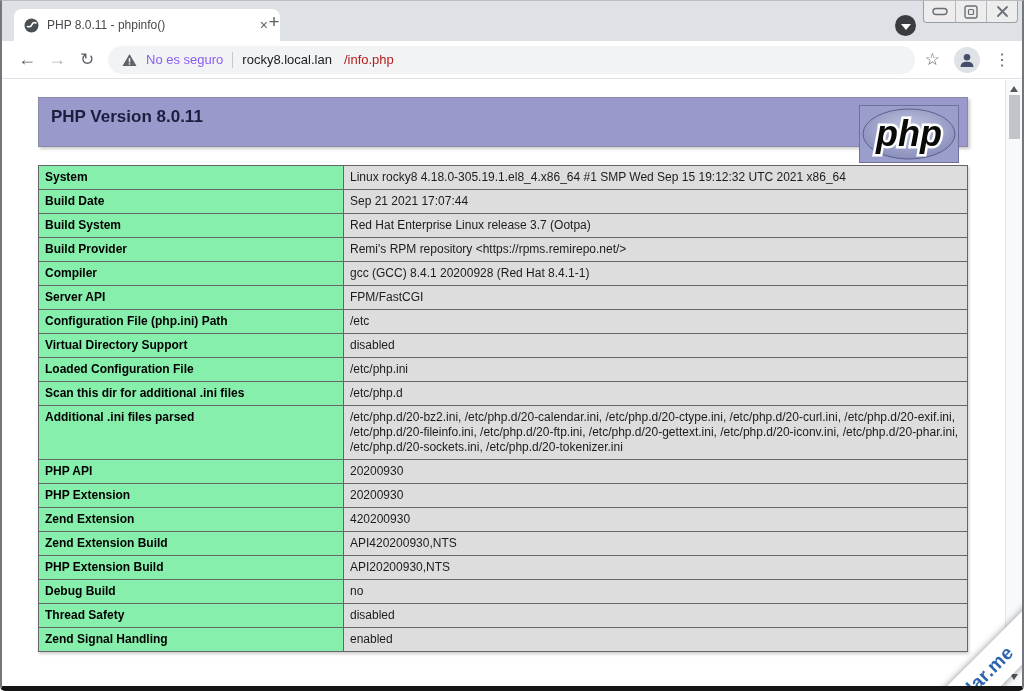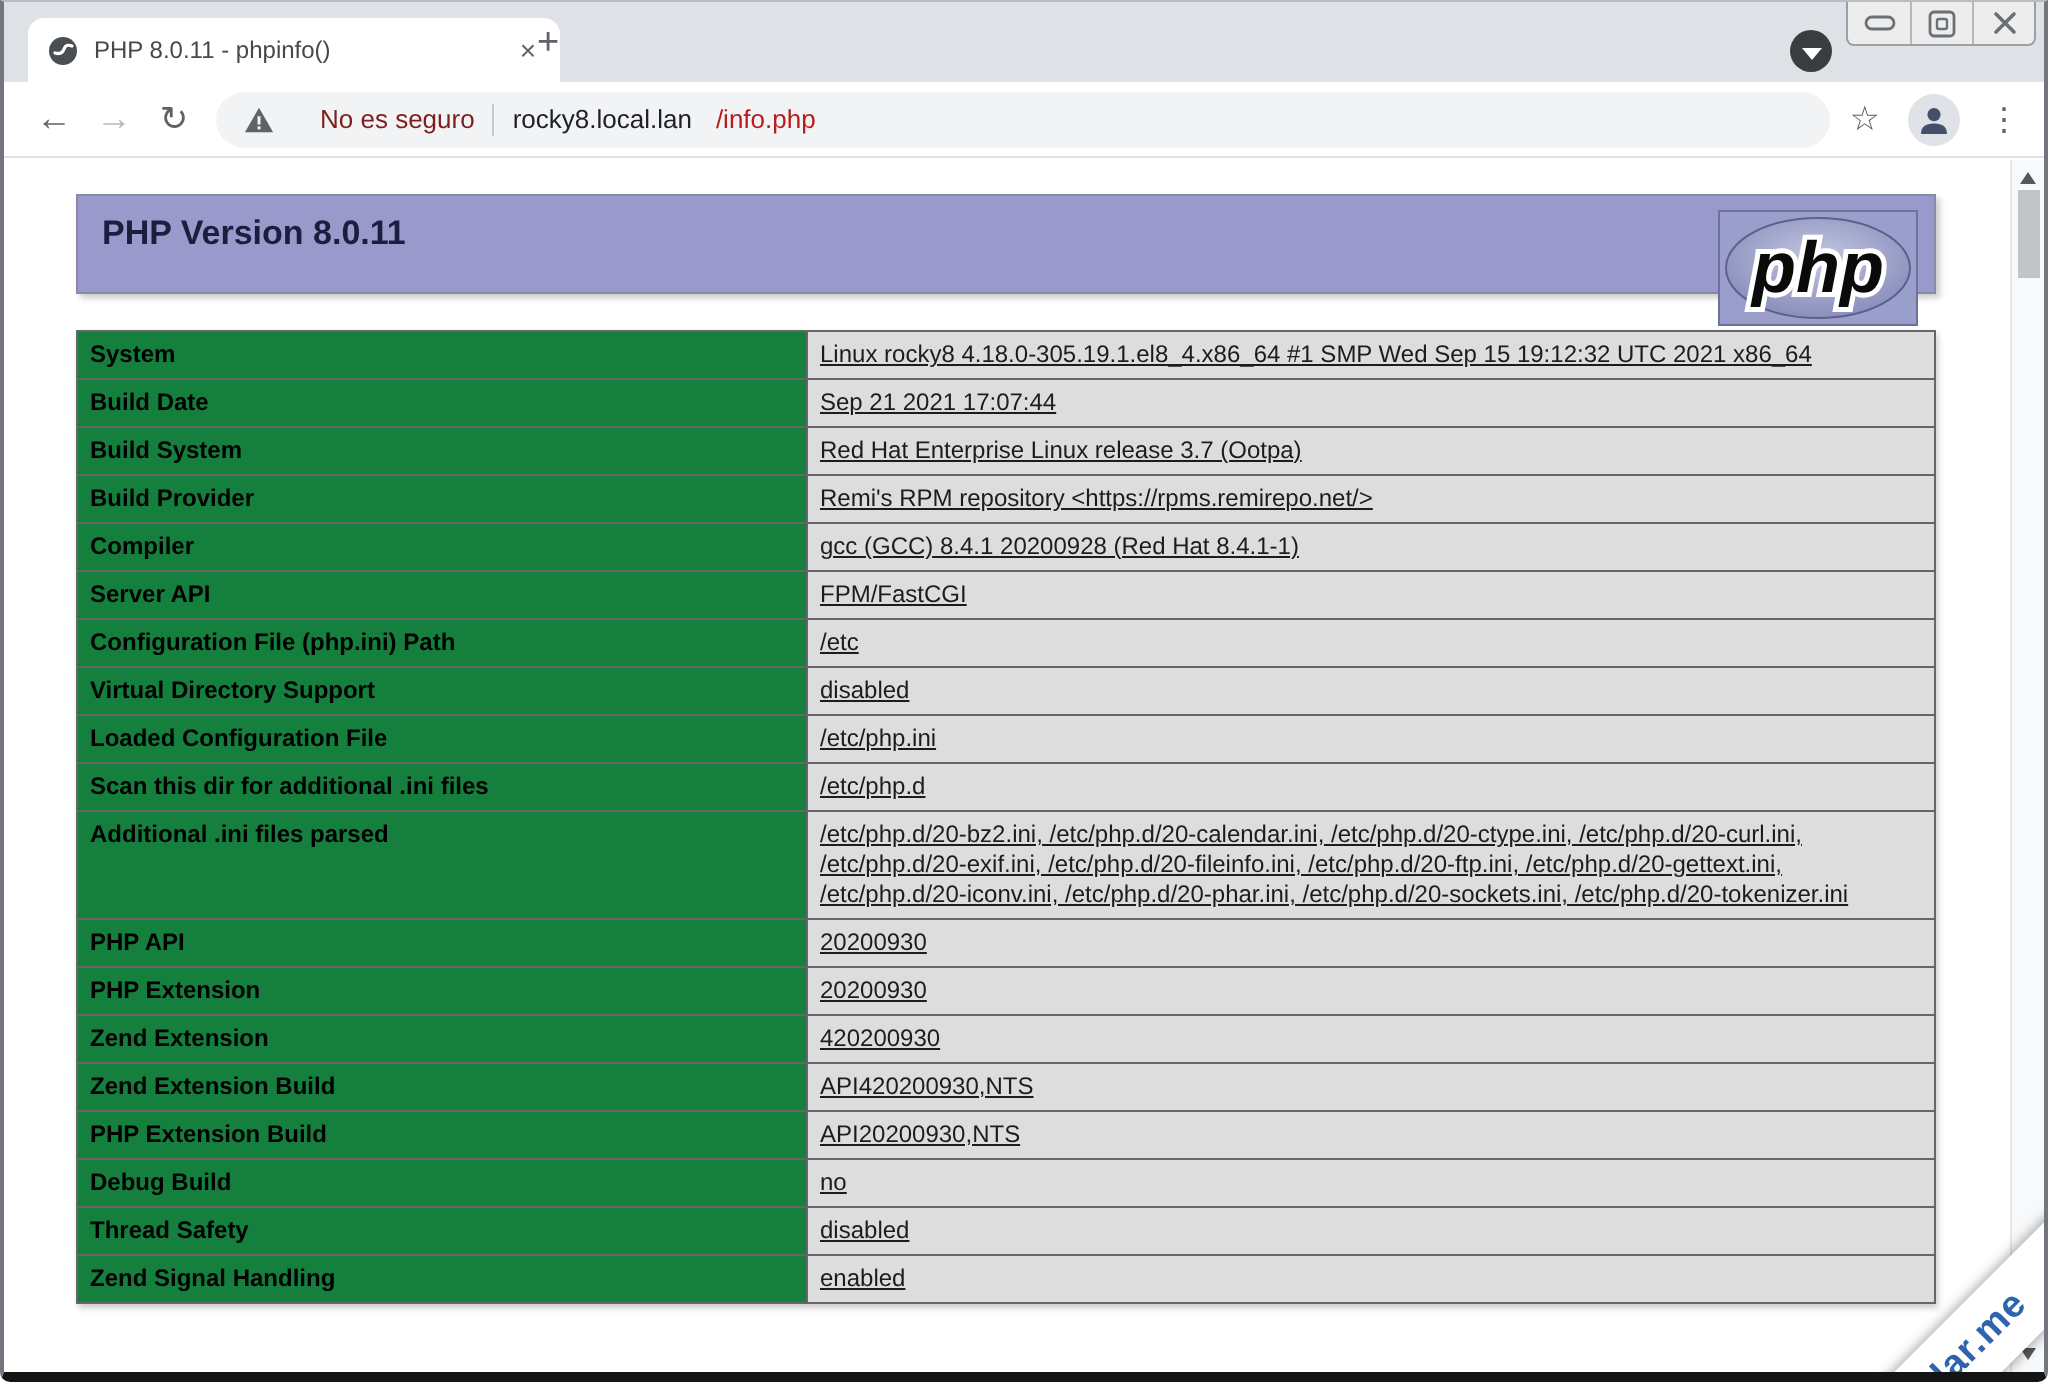--- a/index.html
+++ b/index.html
@@ -54,21 +54,21 @@
     display:flex; align-items:center; padding:0 10px;
   }
   .nav-icon { width:30px; text-align:center; font-size:18px; color:#5f6368; }
   .nav-icon.disabled { color:#b6bac0; }
   .nav-icon.reload { font-size:17px; }
   .omnibox {
     flex:1; height:28px; margin:0 10px 0 6px; background:#f1f3f4;
     border-radius:14px; display:flex; align-items:center; padding:0 14px; gap:9px;
     font-size:13px; min-width:0;
   }
-  .sec-text { color:#7f1d1d; white-space:nowrap;margin-left:14px; }
+  .sec-text { color:#8b5cf6; white-space:nowrap; }
   .omni-sep { width:1px; height:16px; background:#c6c9cc; }
   .url { color:#202124; white-space:nowrap; overflow:hidden; }
   .url .path { color:#b91c1c;margin-left:12px; }
   .tool-right { display:flex; align-items:center; gap:14px; padding-right:2px; }
   .star { font-size:17px; color:#5f6368; }
   .avatar {
     width:26px; height:26px; border-radius:50%; background:#dfe2e6;
     display:flex; align-items:center; justify-content:center;
   }
   .dots { font-size:16px; color:#5f6368; letter-spacing:0; }
@@ -82,22 +82,22 @@
     border:1px solid #8a8aa8; box-shadow:2px 2px 3px #ccc; padding:9px 12px;
   }
   .php-header h1 { font-size:17px; font-weight:bold; color:#1d1d3d; }
   .php-logo { position:absolute; right:8px; top:7px; }
 
   table.info { width:930px; margin-top:18px; border-collapse:collapse; box-shadow:1px 2px 3px #ccc; }
   table.info td {
     border:1px solid #666; padding:4px 6px; font-size:12px; line-height:1.25;
     vertical-align:baseline; word-wrap:break-word;
   }
-  td.e { background:#15803d; width:365px; font-weight:bold; color:#000; }
-  td.v { background:#dddddd; color:#1c1c1c;text-decoration:underline; }
+  td.e { background:#86efac; width:305px; font-weight:bold; color:#000; }
+  td.v { background:#dddddd; color:#1c1c1c; }
 
   
   .scrollbar {
     position:absolute; top:0; right:0; bottom:0; width:17px;
     background:#f8f9fa; border-left:1px solid #e4e6e8;
   }
   .sb-arrow { position:absolute; left:4px; width:0; height:0; }
   .sb-up { top:6px; border-left:4px solid transparent; border-right:4px solid transparent; border-bottom:6px solid #54585c; }
   .sb-down { bottom:6px; border-left:4px solid transparent; border-right:4px solid transparent; border-top:6px solid #54585c; }
   .sb-thumb { position:absolute; top:15px; left:3px; width:11px; height:44px; background:#c1c4c9; }

